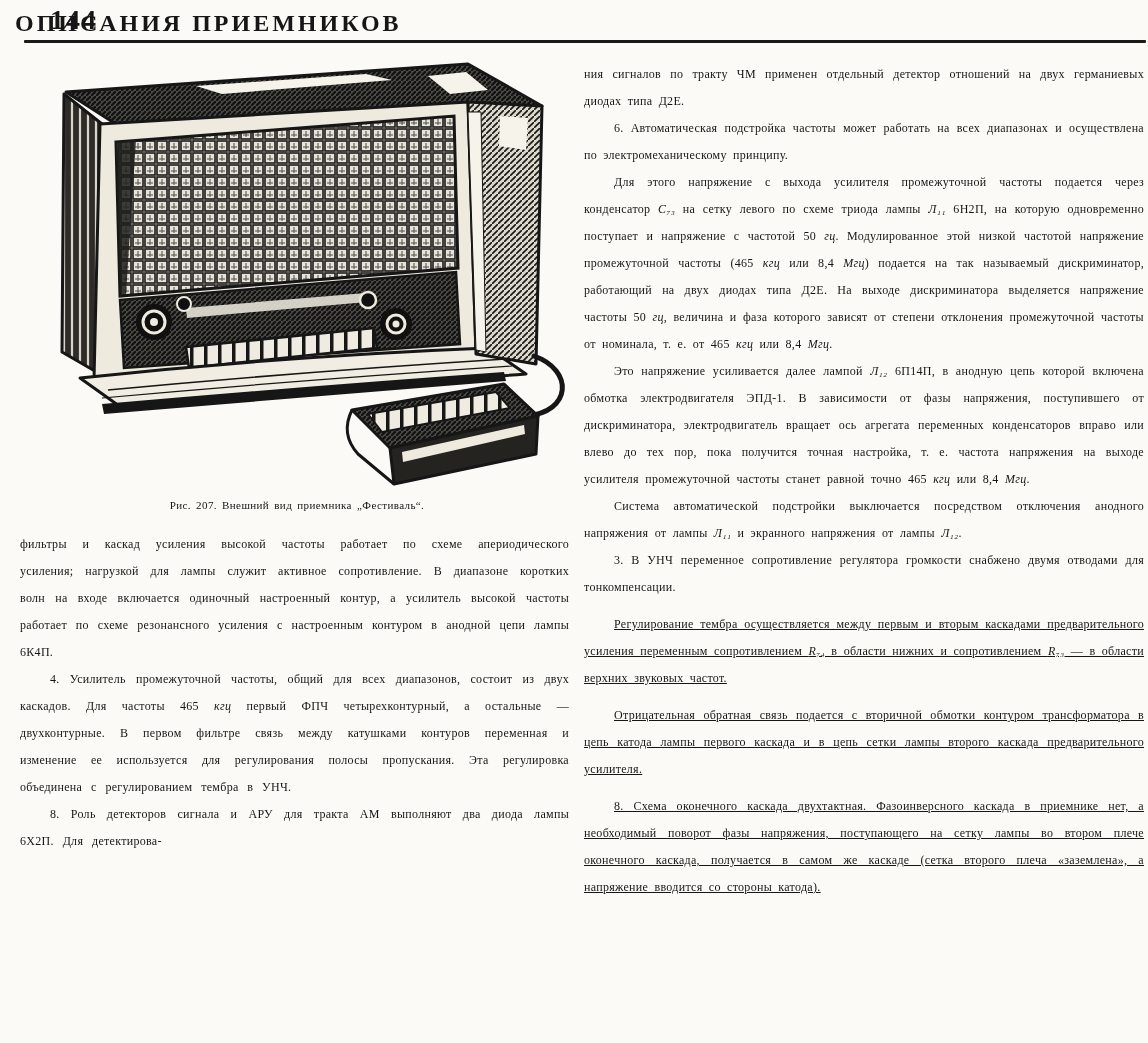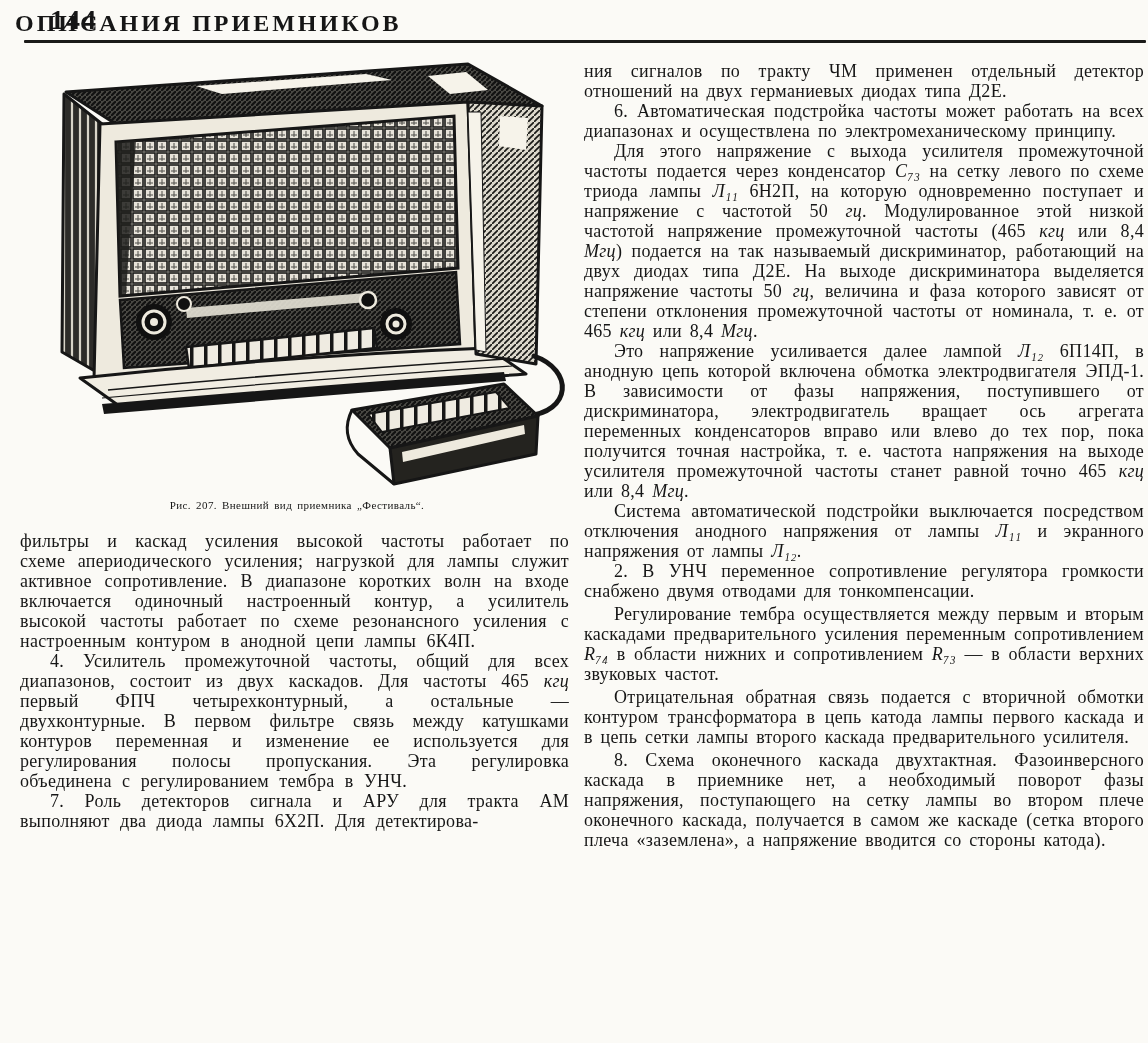--- a/index.html
+++ b/index.html
@@ -22,27 +22,27 @@
   }
   .figure{
     position:absolute;left:36px;top:56px;width:540px;height:436px;
   }
   .caption{
     position:absolute;left:24px;top:499px;width:546px;
     text-align:center;font-size:11px;letter-spacing:.4px;word-spacing:2px;
   }
   .col{
     position:absolute;text-align:justify;
-    font-size:18px;line-height:20px;letter-spacing:.3px;
+    font-size:12px;line-height:27px;letter-spacing:.3px;
   }
   .col-left{left:20px;top:531px;width:549px;height:490px;word-spacing:5.5px;}
   .col-right{left:584px;top:61px;width:560px;height:980px;word-spacing:3px;}
   p.para{margin:0;}
   p.indent{text-indent:30px;}
-  p.gap{margin-top:3px;}
+  p.gap{margin-top:10px;text-decoration:underline;}
   svg{display:block;}
 </style>
 </head>
 <body>
 
 <div class="page-number">144</div>
 <div class="running-head">ОПИСАНИЯ ПРИЕМНИКОВ</div>
 <div class="head-rule"></div>
 
 <div class="figure">
@@ -119,26 +119,26 @@
       <path d="M316,354 Q304,378 322,398 L358,428" fill="none" stroke="#161616" stroke-width="3"></path>
     </g>
   </svg>
 </div>
 
 <div class="caption">Рис. 207. Внешний вид приемника „Фестиваль“.</div>
 
 <div class="col col-left">
   <p class="para">фильтры и каскад усиления высокой частоты работает по схеме апериодического усиления; нагрузкой для лампы служит активное сопротивление. В диапазоне коротких волн на входе включается одиночный настроенный контур, а усилитель высокой частоты работает по схеме резонансного усиления с настроенным контуром в анодной цепи лампы 6К4П.</p>
   <p class="para indent">4. Усилитель промежуточной частоты, общий для всех диапазонов, состоит из двух каскадов. Для частоты 465 <i>кгц</i> первый ФПЧ четырехконтурный, а остальные — двухконтурные. В первом фильтре связь между катушками контуров переменная и изменение ее используется для регулирования полосы пропускания. Эта регулировка объединена с регулированием тембра в УНЧ.</p>
-  <p class="para indent">7. Роль детекторов сигнала и АРУ для тракта АМ выполняют два диода лампы 6Х2П. Для детектирова-</p>
+  <p class="para indent">8. Роль детекторов сигнала и АРУ для тракта АМ выполняют два диода лампы 6Х2П. Для детектирова-</p>
 </div>
 
 <div class="col col-right">
   <p class="para">ния сигналов по тракту ЧМ применен отдельный детектор отношений на двух германиевых диодах типа Д2Е.</p>
   <p class="para indent">6. Автоматическая подстройка частоты может работать на всех диапазонах и осуществлена по электромеханическому принципу.</p>
   <p class="para indent">Для этого напряжение с выхода усилителя промежуточной частоты подается через конденсатор <i>С₇₃</i> на сетку левого по схеме триода лампы <i>Л₁₁</i> 6Н2П, на которую одновременно поступает и напряжение с частотой 50 <i>гц</i>. Модулированное этой низкой частотой напряжение промежуточной частоты (465 <i>кгц</i> или 8,4 <i>Мгц</i>) подается на так называемый дискриминатор, работающий на двух диодах типа Д2Е. На выходе дискриминатора выделяется напряжение частоты 50 <i>гц</i>, величина и фаза которого зависят от степени отклонения промежуточной частоты от номинала, т. е. от 465 <i>кгц</i> или 8,4 <i>Мгц</i>.</p>
   <p class="para indent">Это напряжение усиливается далее лампой <i>Л₁₂</i> 6П14П, в анодную цепь которой включена обмотка электродвигателя ЭПД-1. В зависимости от фазы напряжения, поступившего от дискриминатора, электродвигатель вращает ось агрегата переменных конденсаторов вправо или влево до тех пор, пока получится точная настройка, т. е. частота напряжения на выходе усилителя промежуточной частоты станет равной точно 465 <i>кгц</i> или 8,4 <i>Мгц</i>.</p>
   <p class="para indent">Система автоматической подстройки выключается посредством отключения анодного напряжения от лампы <i>Л₁₁</i> и экранного напряжения от лампы <i>Л₁₂</i>.</p>
-  <p class="para indent">2. В УНЧ переменное сопротивление регулятора громкости снабжено двумя отводами для тонкомпенсации.</p>
+  <p class="para indent">3. В УНЧ переменное сопротивление регулятора громкости снабжено двумя отводами для тонкомпенсации.</p>
   <p class="para indent gap">Регулирование тембра осуществляется между первым и вторым каскадами предварительного усиления переменным сопротивлением <i>R₇₄</i> в области нижних и сопротивлением <i>R₇₃</i> — в области верхних звуковых частот.</p>
   <p class="para indent gap">Отрицательная обратная связь подается с вторичной обмотки контуром трансформатора в цепь катода лампы первого каскада и в цепь сетки лампы второго каскада предварительного усилителя.</p>
   <p class="para indent gap">8. Схема оконечного каскада двухтактная. Фазоинверсного каскада в приемнике нет, а необходимый поворот фазы напряжения, поступающего на сетку лампы во втором плече оконечного каскада, получается в самом же каскаде (сетка второго плеча «заземлена», а напряжение вводится со стороны катода).</p>
 </div>
 
 </body></html>

